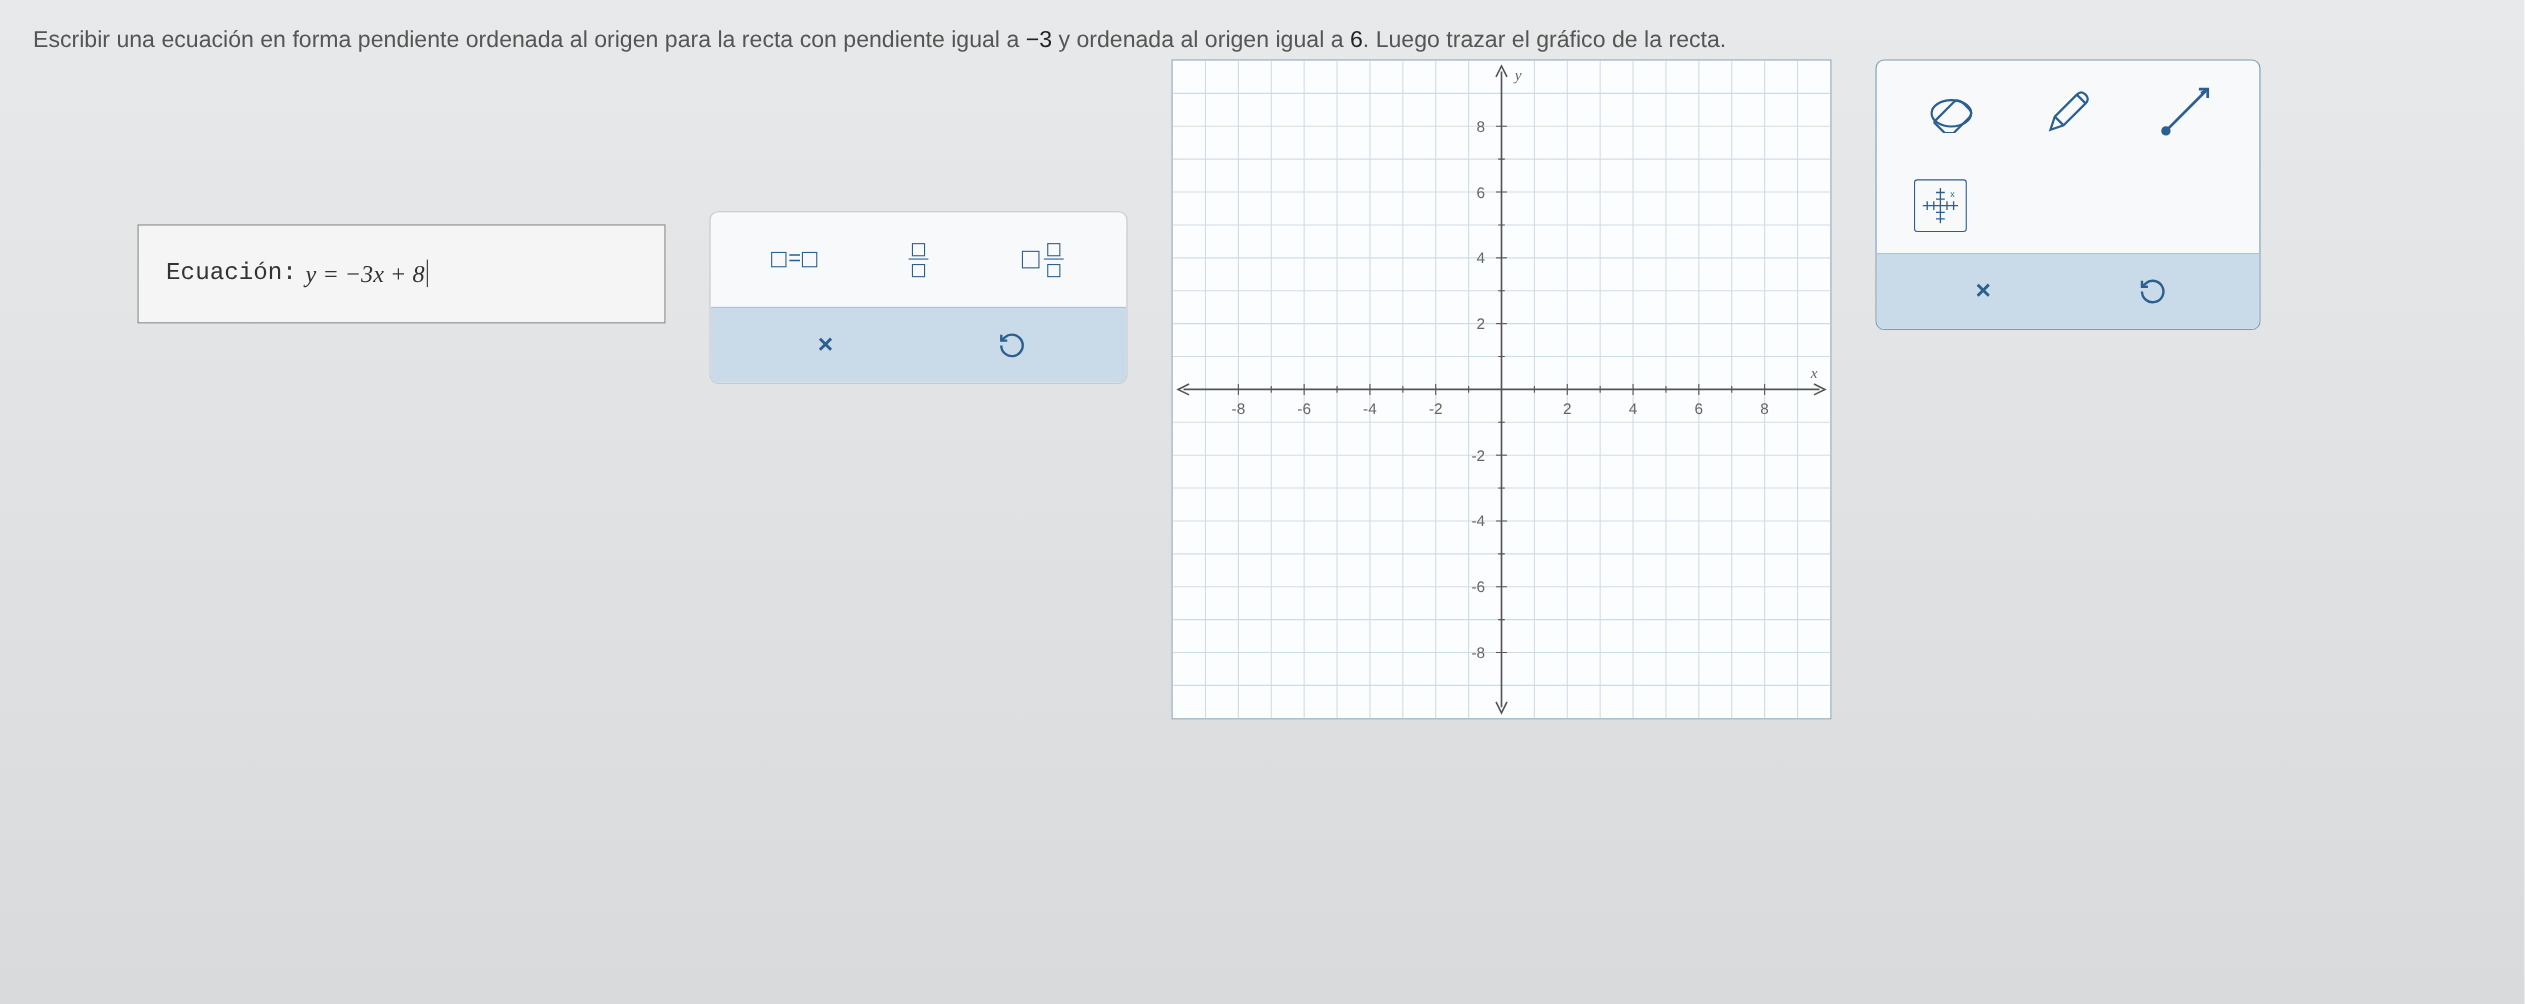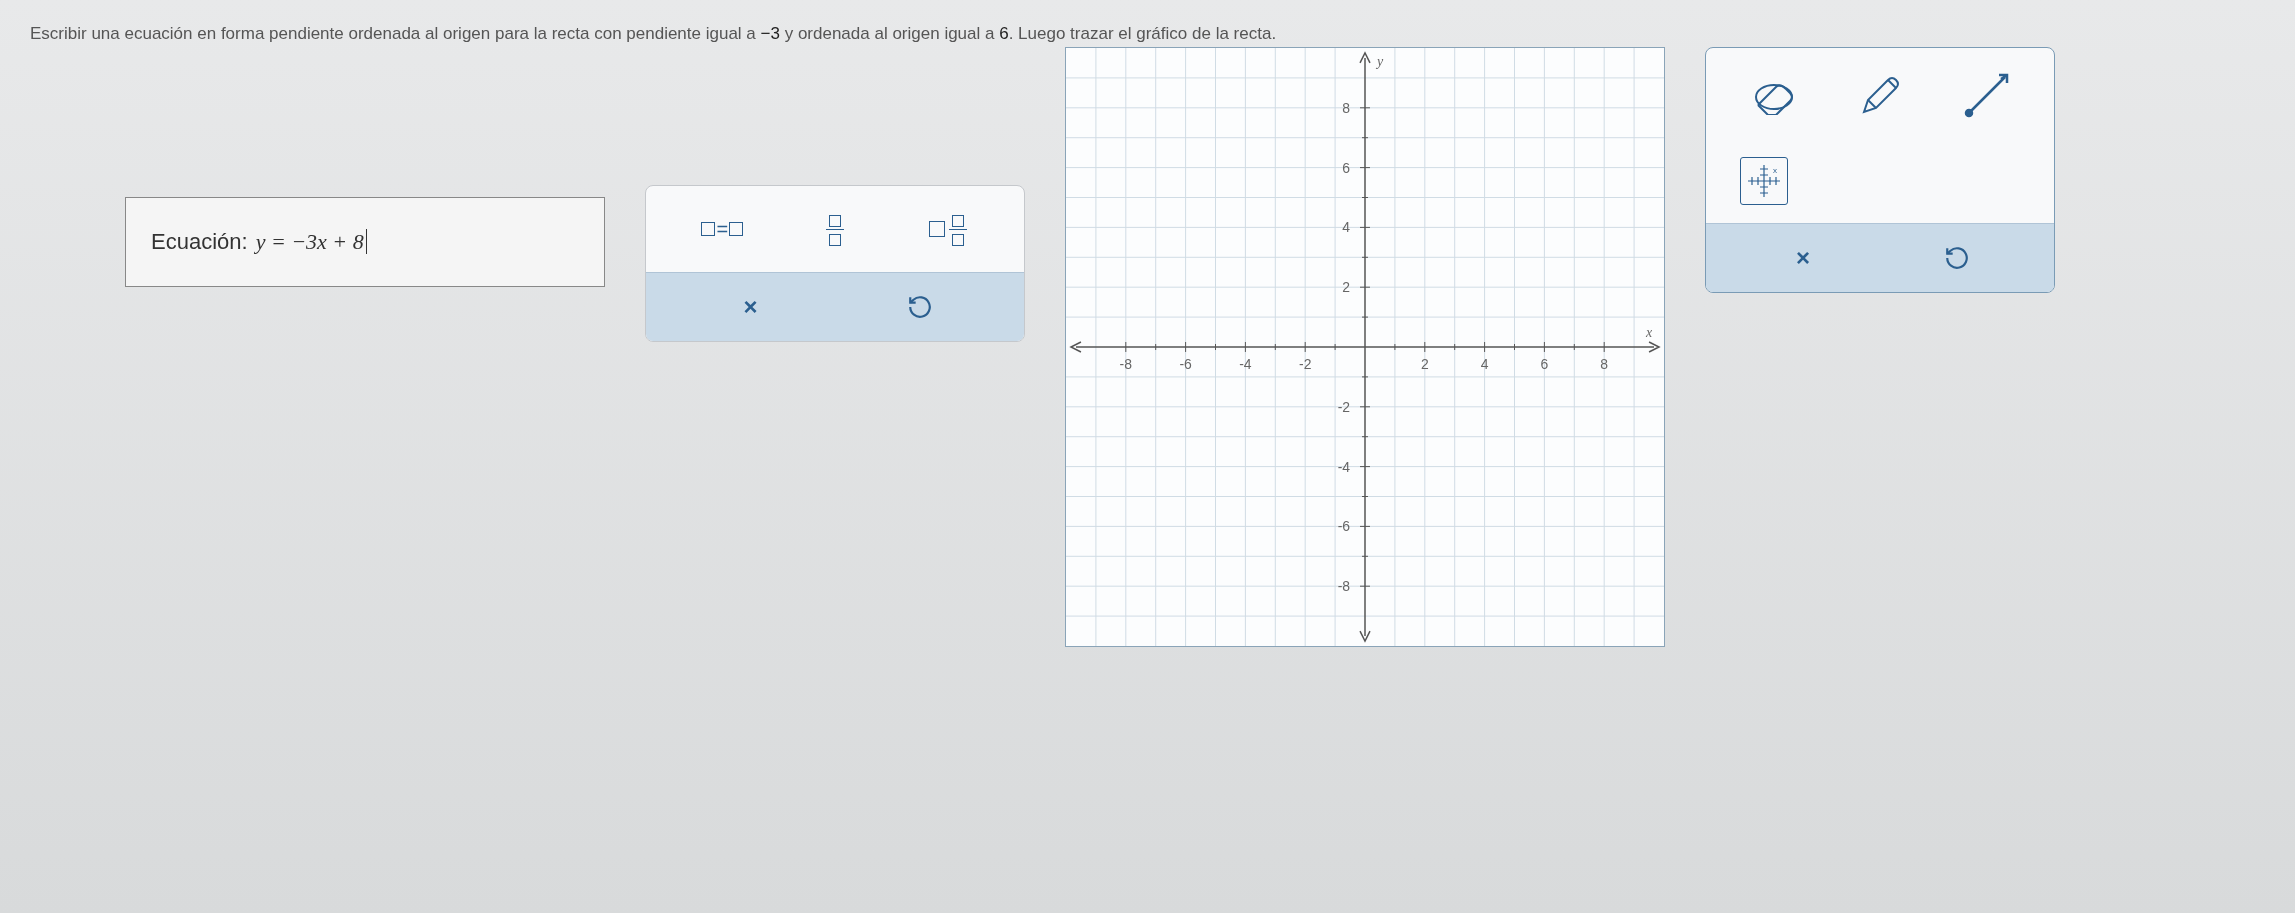--- a/index.html
+++ b/index.html
@@ -10,21 +10,21 @@
     body {
       font-family: Arial, Helvetica, sans-serif;
       background: linear-gradient(to bottom, #e8e9ea 0%, #d8dadb 100%);
       width: 2295px;
       height: 913px;
       padding: 20px 30px;
       color: #333;
       position: relative;
     }
     .question-text {
-      font-size: 17px;
+      font-size: 21px;
       color: #555;
       line-height: 1.6;
       margin-bottom: 40px;
     }
     .question-text .math-val {
       color: #222;
       font-weight: normal;
     }
     .content-row {
       display: flex;
@@ -40,20 +40,21 @@
       height: 90px;
       display: flex;
       align-items: center;
       font-size: 22px;
       color: #333;
       margin-left: 95px;
       margin-top: 30px;
     }
     .equation-box .label {
       margin-right: 8px;
+      font-family: Liberation Mono, monospace;
     }
     .equation-box .math {
       font-style: italic;
       font-family: 'Times New Roman', serif;
     }
     .cursor-mark {
       border-right: 1px solid #333;
       padding-right: 2px;
       animation: blink 1s infinite;
     }

